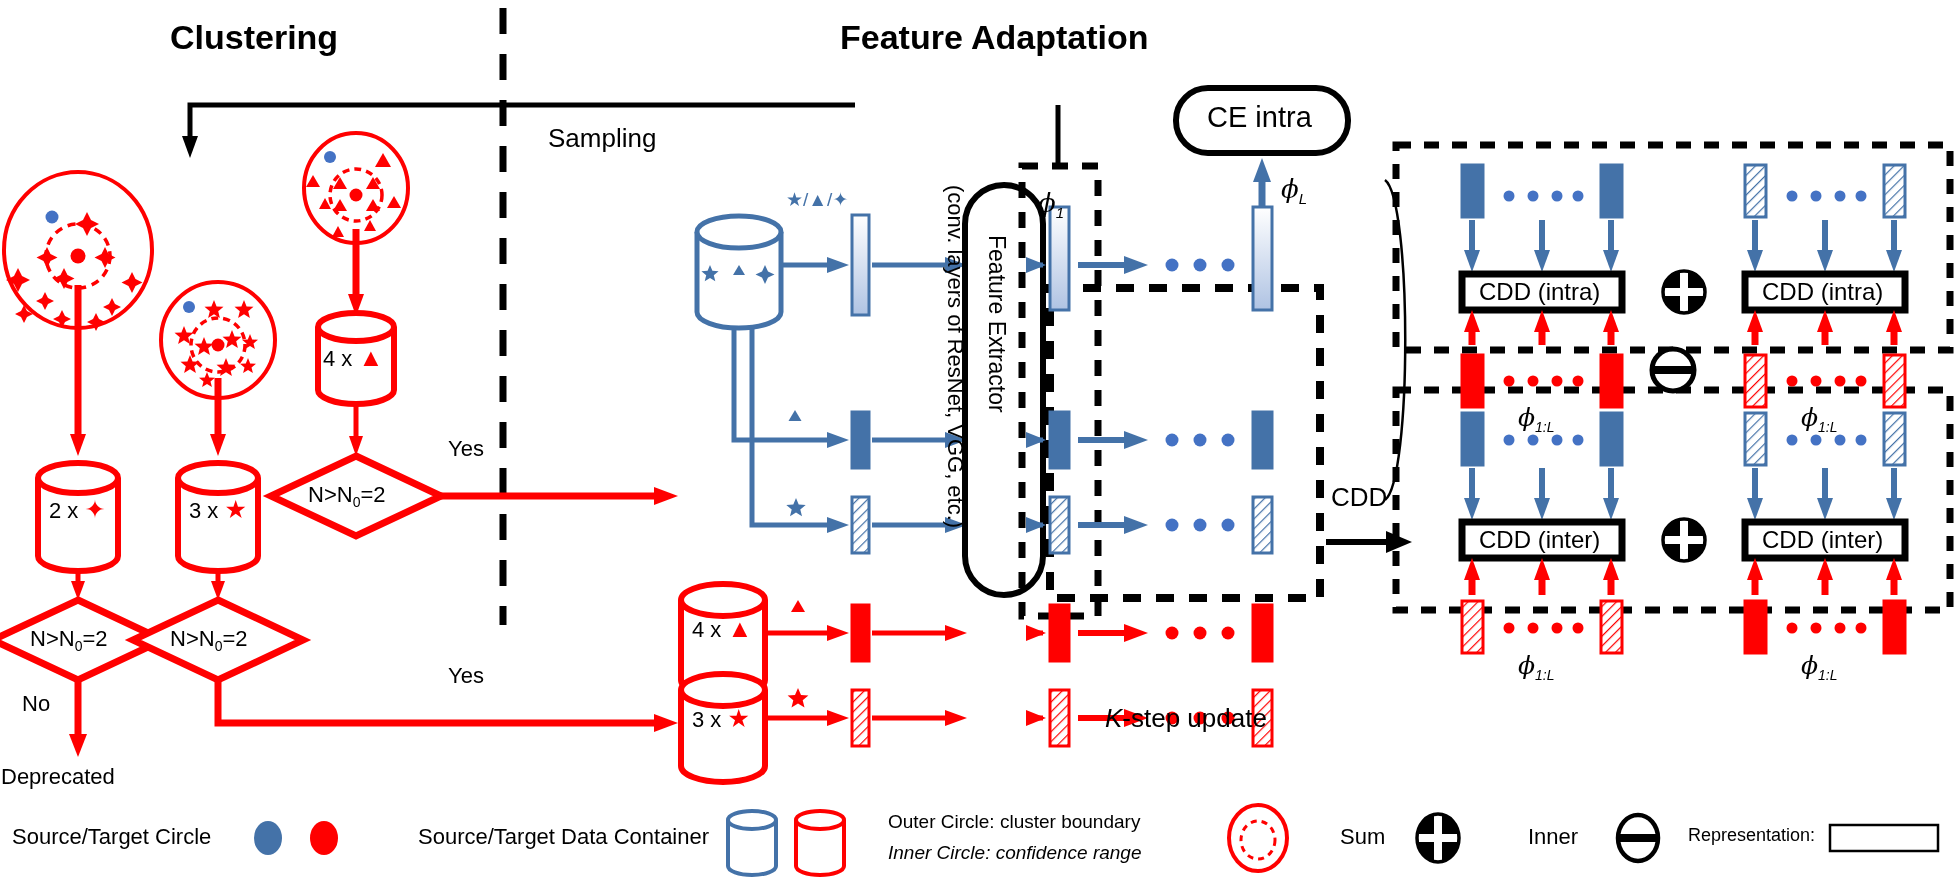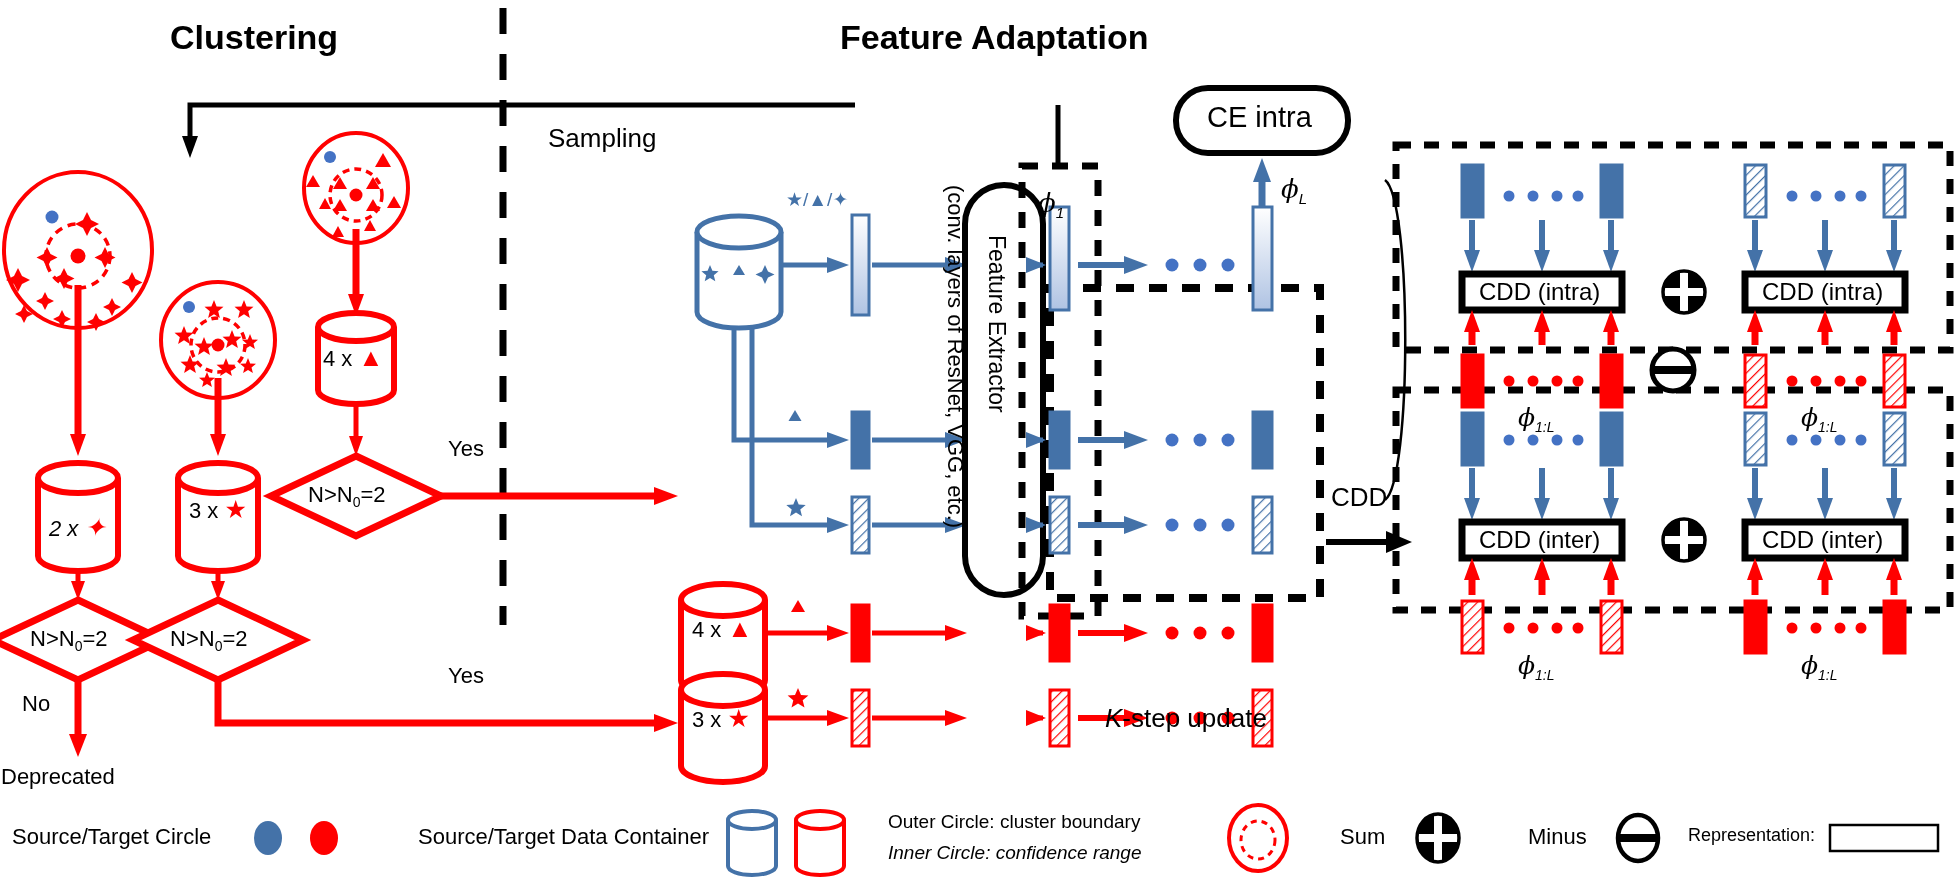--- a/index.html
+++ b/index.html
@@ -475,21 +475,21 @@
   <g>
     <ellipse cx="1638" cy="838" rx="20" ry="23" fill="#fff" stroke="#000" stroke-width="4.5"></ellipse>
     <rect x="1618" y="834" width="40" height="8" fill="#000"></rect>
   </g>
   <rect x="1830" y="825" width="108" height="26" fill="#fff" stroke="#000" stroke-width="2.5"></rect>
 </svg>
 
 <div class="lbl title" style="left:170px;top:20px;">Clustering</div>
 <div class="lbl title" style="left:840px;top:20px;">Feature Adaptation</div>
 
-<div class="lbl med" style="left:49px;top:515px;font-style:italic;">
+<div class="lbl med" style="left:49px;top:497px;">
   <span>2 x</span>
   <span style="color:#FF0000;font-size:25px;">✦</span>
 </div>
 <div class="lbl med" style="left:189px;top:497px;">
   <span>3 x</span>
   <span style="color:#FF0000;font-size:25px;">★</span>
 </div>
 <div class="lbl med" style="left:323px;top:345px;">
   <span>4 x</span>
   <span style="color:#FF0000;font-size:25px;">▲</span>
@@ -560,14 +560,14 @@
 </div>
 <div class="lbl" style="left:1801px;top:653px;font-size:25px;">
   <i style="font-family:'DejaVu Serif',serif;">ϕ</i><sub style="font-size:14px;font-style:italic;">1:L</sub>
 </div>
 
 <div class="lbl" style="left:12px;top:826px;font-size:22px;">Source/Target Circle</div>
 <div class="lbl" style="left:418px;top:826px;font-size:22px;">Source/Target Data Container</div>
 <div class="lbl" style="left:888px;top:812px;font-size:19px;text-align:right;">Outer Circle: cluster boundary</div>
 <div class="lbl" style="left:888px;top:843px;font-size:19px;font-style:italic;">Inner Circle: confidence range</div>
 <div class="lbl" style="left:1340px;top:826px;font-size:22px;">Sum</div>
-<div class="lbl" style="left:1528px;top:826px;font-size:22px;">Minus</div>
+<div class="lbl" style="left:1528px;top:826px;font-size:22px;">Inner</div>
 <div class="lbl" style="left:1688px;top:826px;font-size:18px;">Representation:</div>
 
 </body></html>

